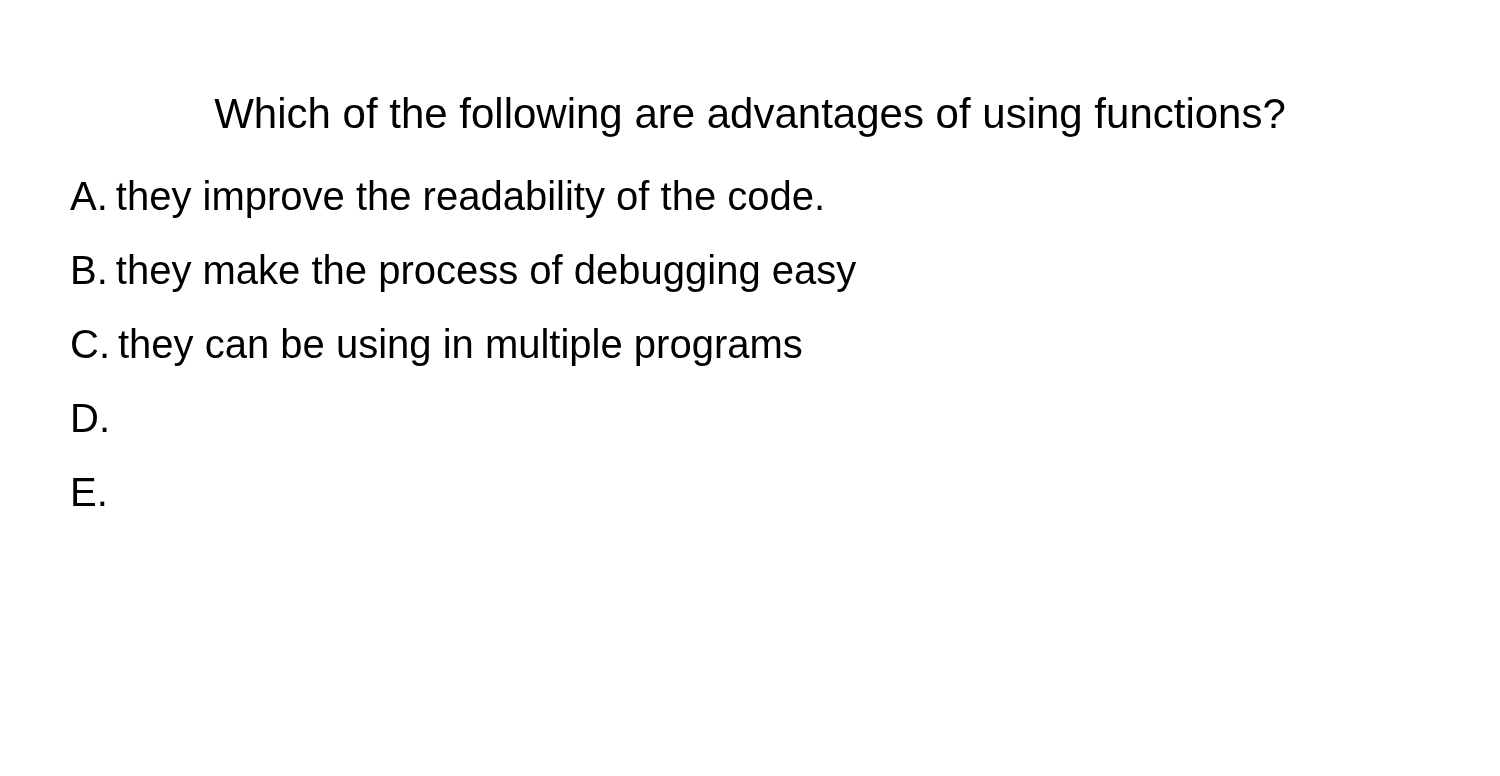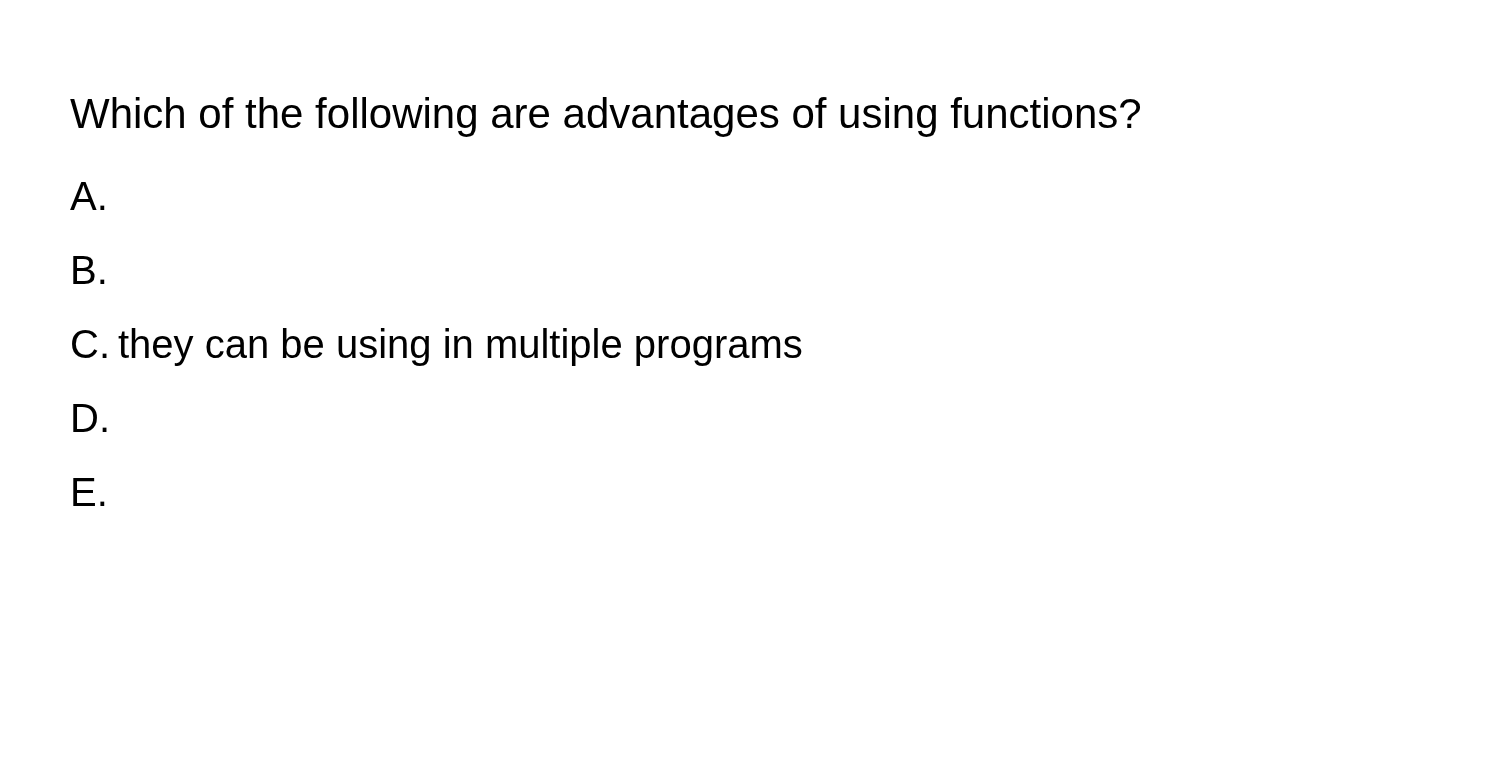--- a/index.html
+++ b/index.html
@@ -1,18 +1,19 @@
 <!DOCTYPE html>
 <html><head>
   <meta charset="utf-8">
   <style>
     * {
       margin: 0;
       padding: 0;
       box-sizing: border-box;
+      text-align: center;
     }
     body {
       width: 1500px;
       height: 776px;
       background: #ffffff;
       font-family: -apple-system, BlinkMacSystemFont, "Segoe UI", Helvetica, Arial, sans-serif;
       color: #000000;
       padding: 80px 70px;
     }
     .question-text {
@@ -37,23 +38,25 @@
     }
   </style>
 </head>
 <body>
 
 <div class="question-text">Which of the following are advantages of using functions?</div>
 
 <div class="options">
   <div class="option">
     <span class="option-label">A.</span>
+    <span>they improve the readability of the code.</span>
   </div>
   <div class="option">
     <span class="option-label">B.</span>
+    <span>they make the process of debugging easy</span>
   </div>
   <div class="option">
     <span class="option-label">C.</span>
     <span>they can be using in multiple programs</span>
   </div>
   <div class="option">
     <span class="option-label">D.</span>
   </div>
   <div class="option">
     <span class="option-label">E.</span>

